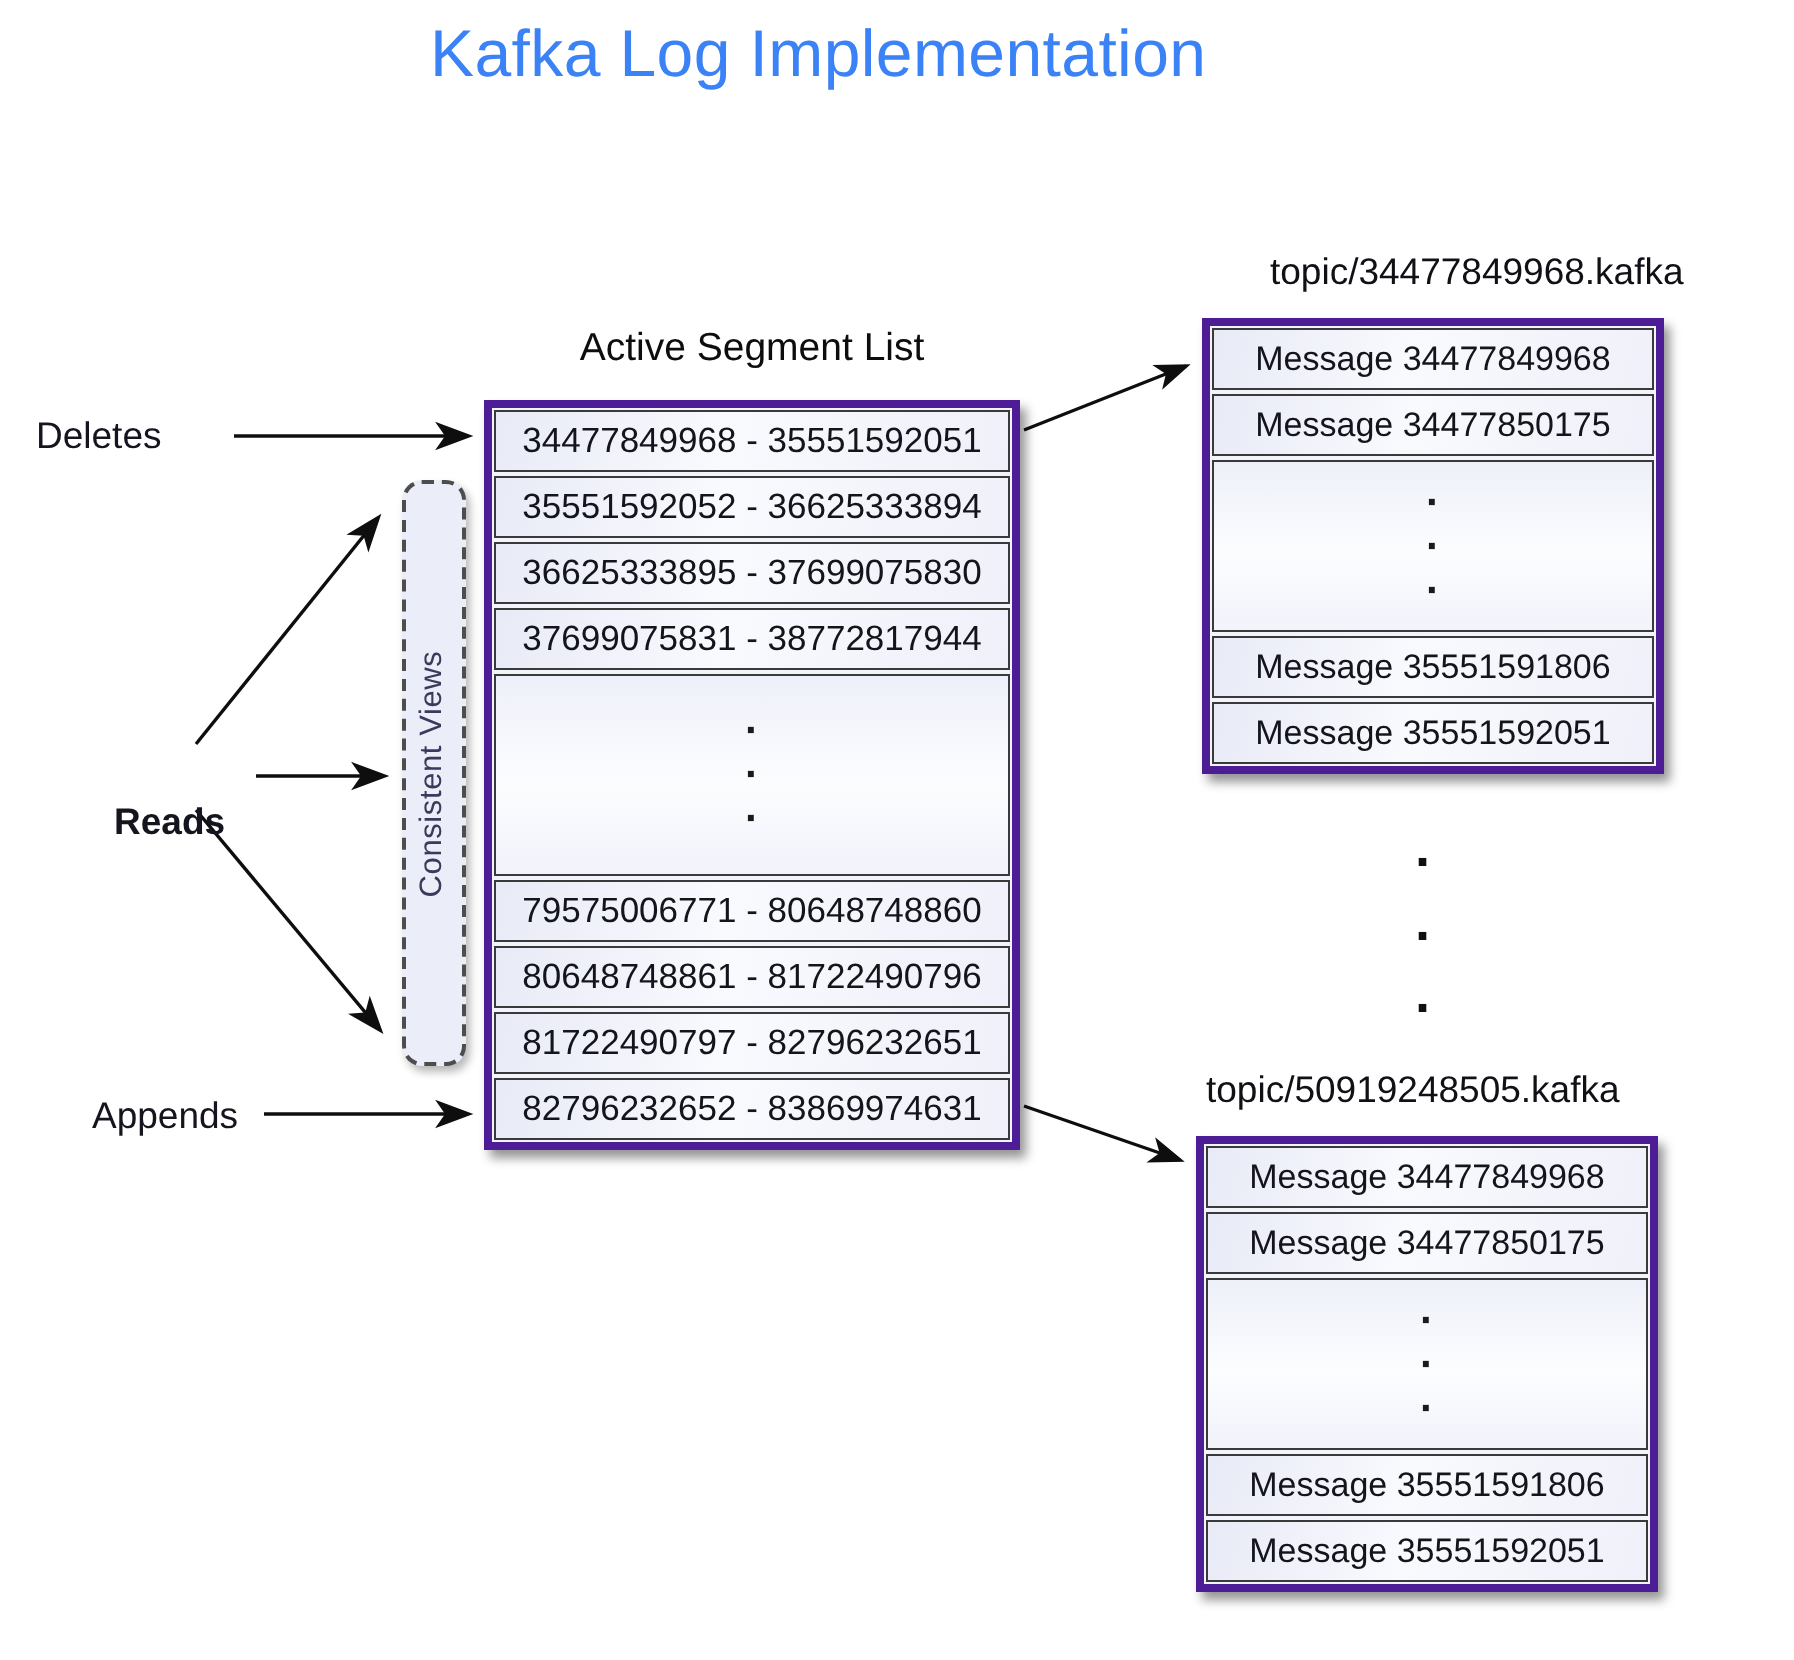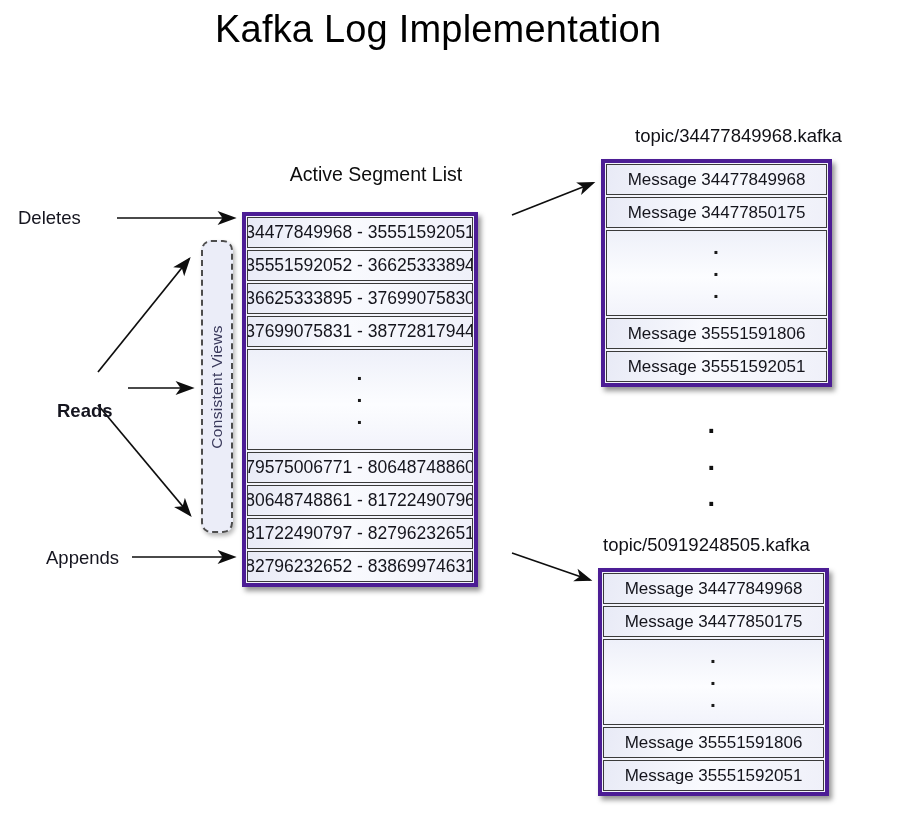--- a/index.html
+++ b/index.html
@@ -1,22 +1,22 @@
 <!DOCTYPE html>
 <html><head>
 <meta charset="utf-8">
 <style>
   html,body{margin:0;padding:0;background:#ffffff;}
   .canvas{
     position:relative;width:897px;height:830px;background:#ffffff;
     font-family:"Liberation Sans", sans-serif;color:#14141c;overflow:hidden;
   }
   .title{
-    position:absolute;left:215px;top:8px;font-size:38px;font-weight:500;
-    color:#000000;letter-spacing:0.2px;white-space:nowrap;
+    position:absolute;left:215px;top:8px;font-size:33px;font-weight:500;
+    color:#3b82f6;letter-spacing:0.2px;white-space:nowrap;
   }
   .flow-label{position:absolute;font-size:18.5px;color:#15151f;white-space:nowrap;}
   .lbl-deletes{left:18px;top:207px;}
   .lbl-reads{left:57px;top:400px;font-weight:bold;}
   .lbl-appends{left:46px;top:547px;}
 
   .cv-box{
     position:absolute;left:201px;top:240px;width:32px;height:293px;
     background:#ebedf8;border:2px dashed #4d4d4d;border-radius:10px;
     box-sizing:border-box;display:flex;align-items:center;justify-content:center;
@@ -37,21 +37,21 @@
   }
   .topic-label{position:absolute;font-size:18.5px;color:#101016;white-space:nowrap;}
   .topic-1{left:635px;top:125px;}
   .topic-2{left:603px;top:534px;}
 
   .table-box{
     position:absolute;box-sizing:border-box;border:4px solid #4c1d95;
     background:#f3f4fb;box-shadow:3px 4px 5px rgba(0,0,0,0.42);
     display:flex;flex-direction:column;padding:1px;gap:2px;
   }
-  .asl-box{left:242px;top:212px;width:236px;height:375px;}
+  .asl-box{left:242px;top:200px;width:268px;height:375px;}
   .file-box-1{left:601px;top:159px;width:231px;height:228px;}
   .file-box-2{left:598px;top:568px;width:231px;height:228px;}
 
   .cell{
     box-sizing:border-box;border:1.5px solid #3a3a3a;flex:0 0 31px;
     display:flex;align-items:center;justify-content:center;
     background:linear-gradient(105deg,#e8eaf6 0%,#f9fafe 45%,#eff0f9 100%);
     font-size:17.5px;color:#14141c;white-space:nowrap;overflow:hidden;
   }
   .file-box-1 .cell,.file-box-2 .cell{font-size:17px;}

